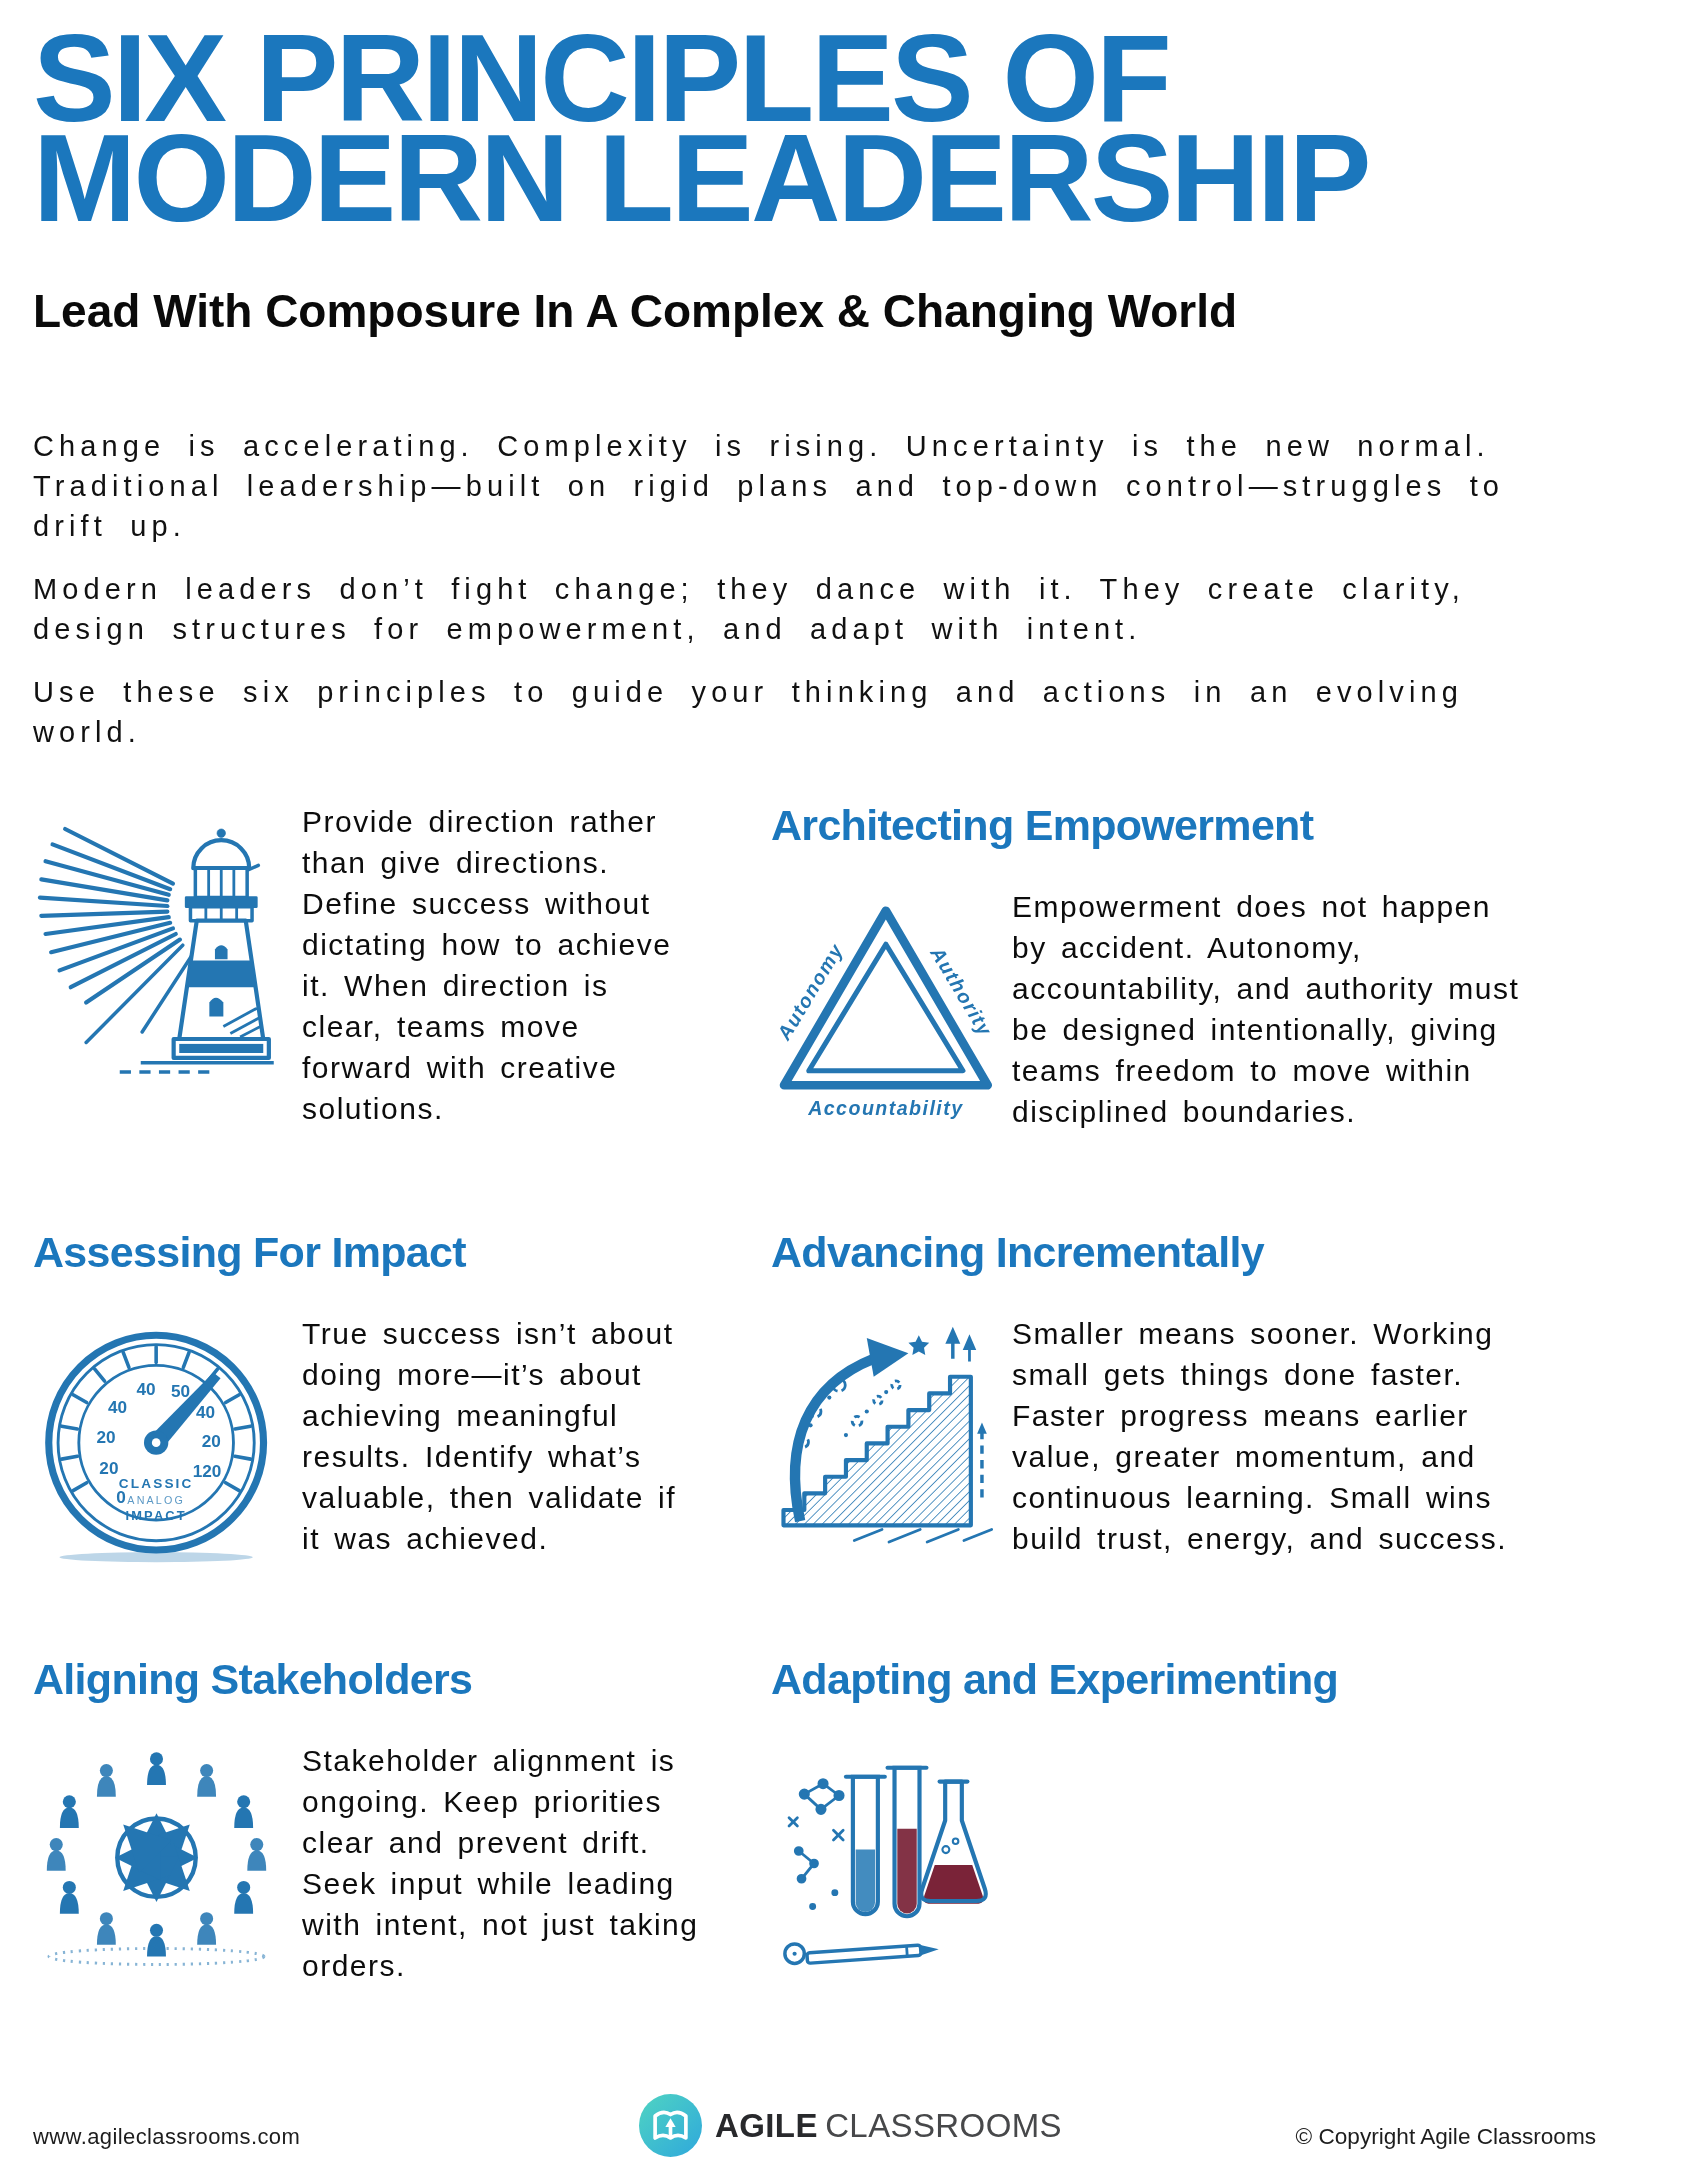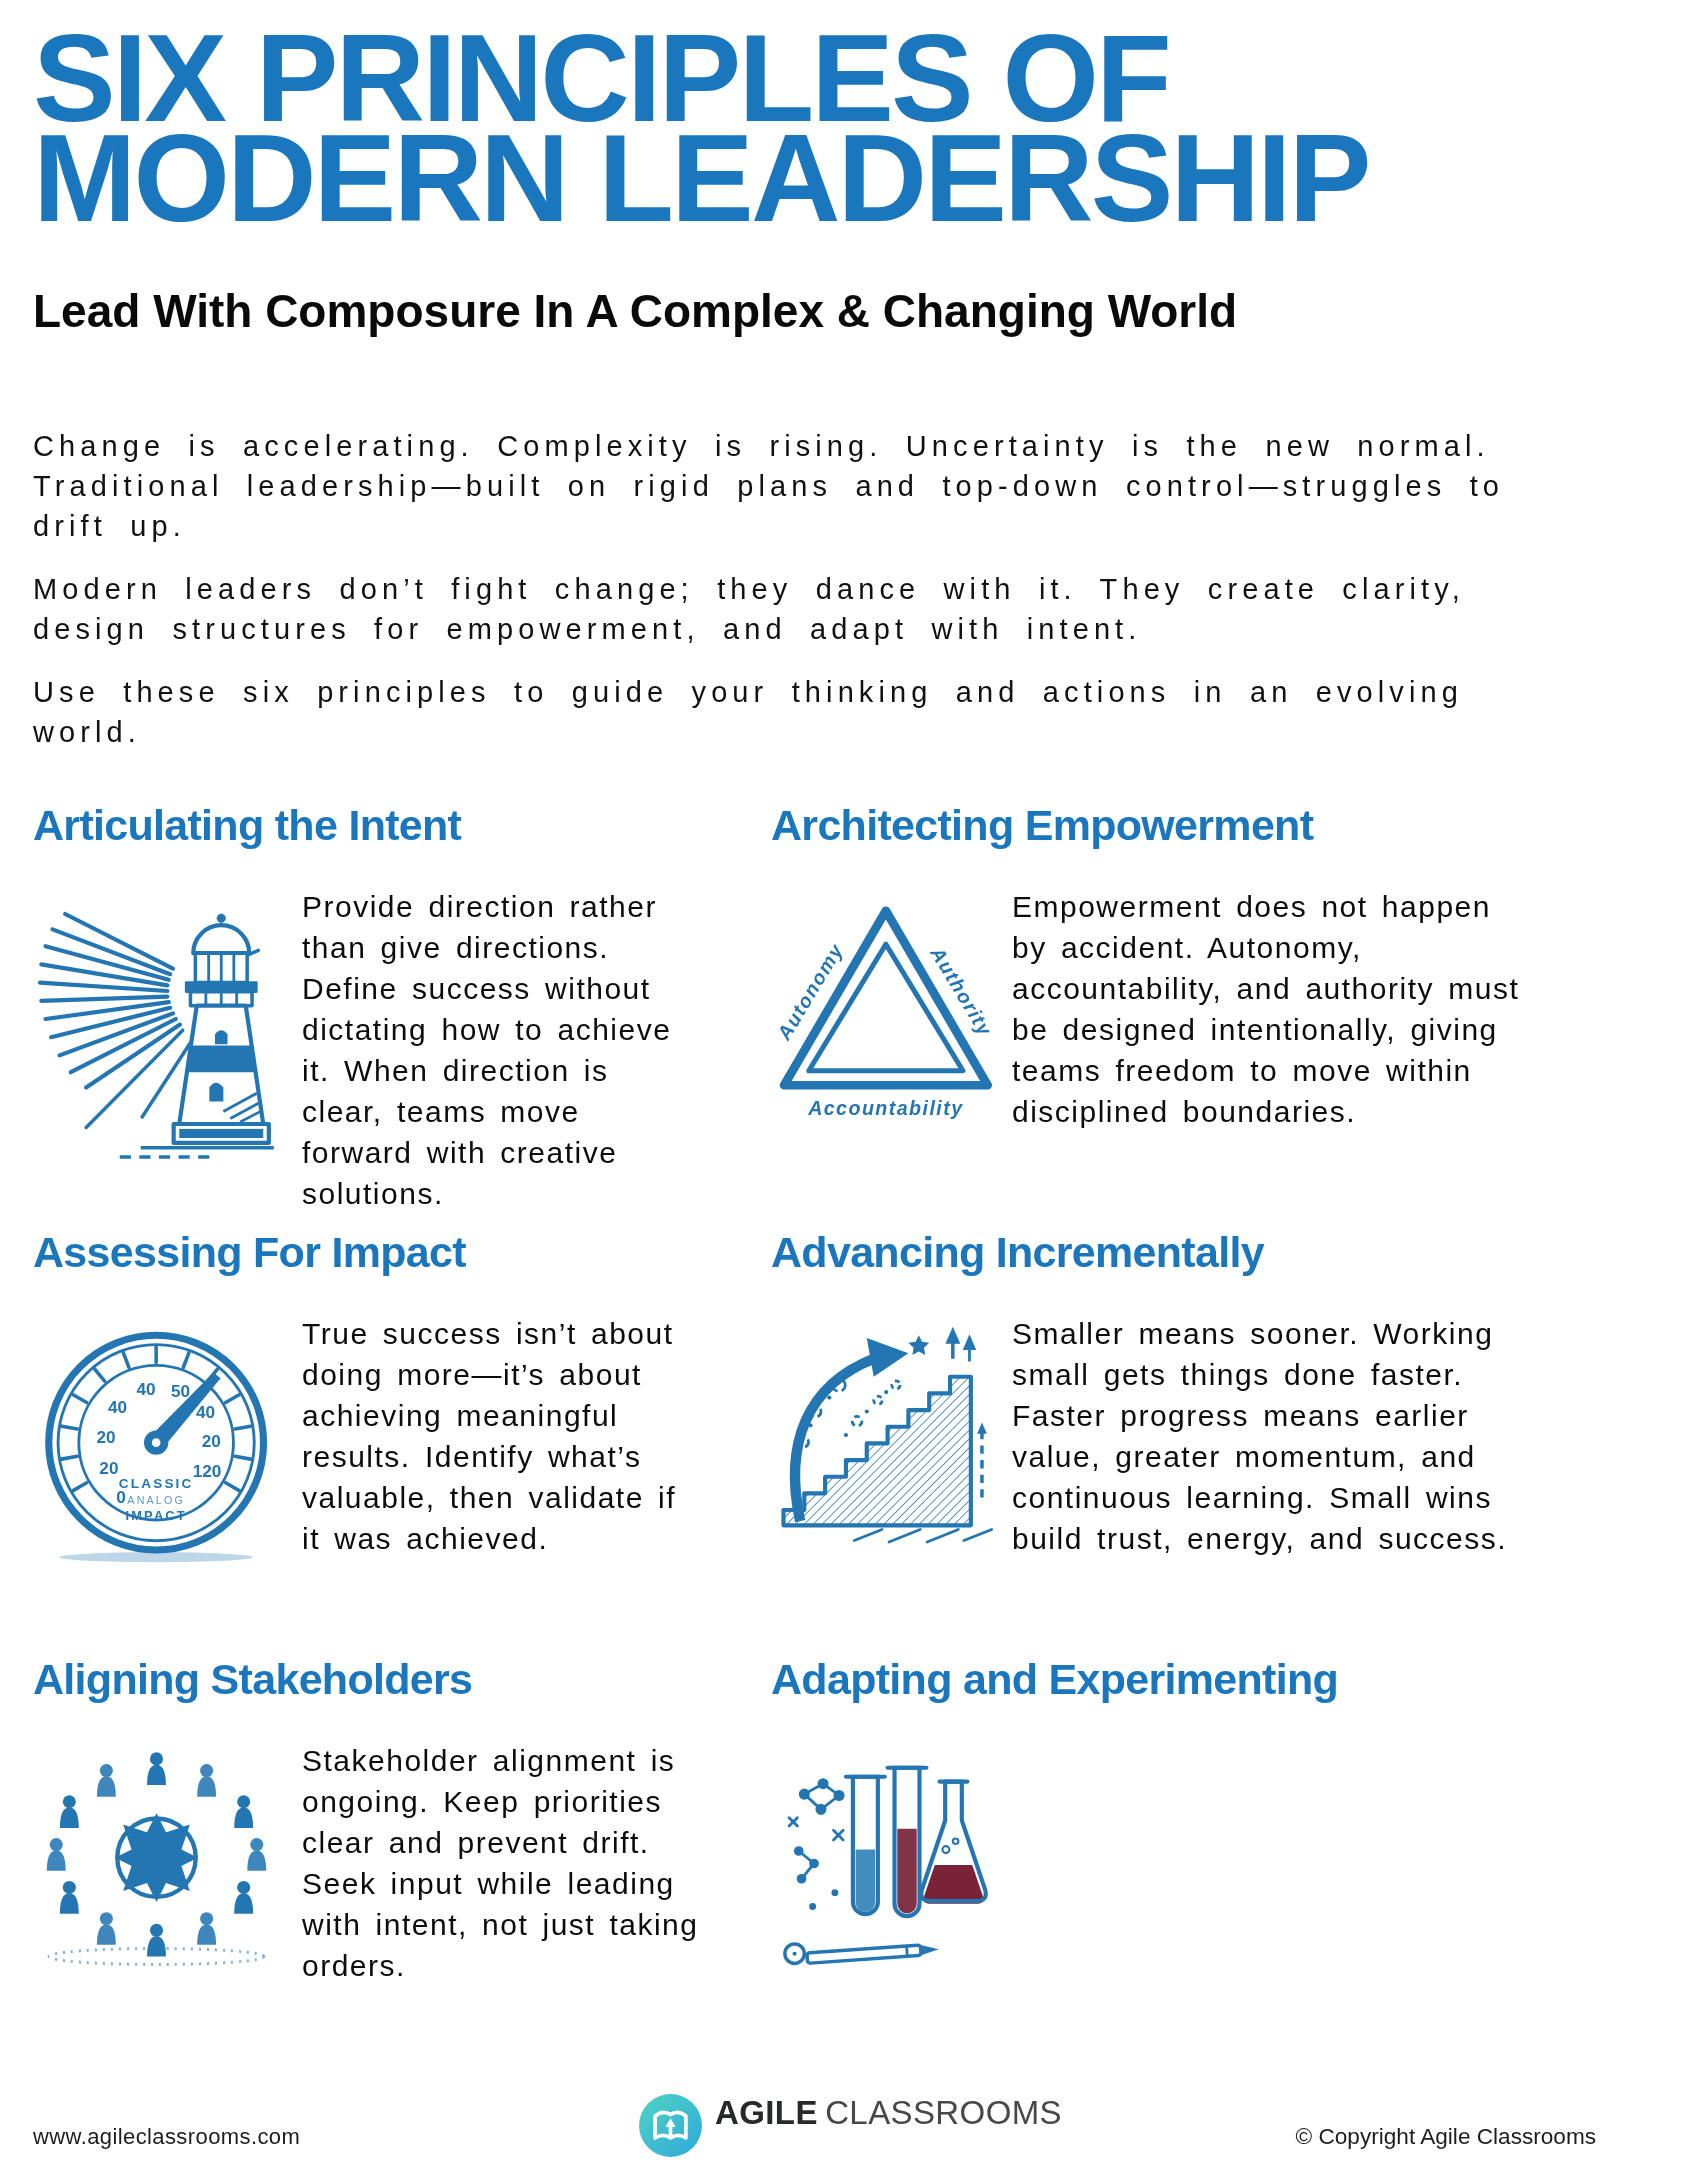--- a/index.html
+++ b/index.html
@@ -20,21 +20,21 @@
   .sec-row figure{margin:0;flex:0 0 auto;}
   .sec-row p{margin:0;font-size:30px;line-height:41px;letter-spacing:1.5px;word-spacing:4.4px;color:#0c0c0c;}
   .col1{width:720px;}
   .col2{width:894px;}
   .col1 .sec-row figure{width:247px;}
   .col1 .sec-row p{width:397px;margin-left:22px;}
   .col2 .sec-row figure{width:229px;}
   .col2 .sec-row p{width:509px;margin-left:12px;}
   
   .footer-url{left:33px;top:2124px;font-size:22px;letter-spacing:0.4px;color:#1d1d1d;}
-  .brand{left:639px;top:2094px;display:flex;gap:13px;}
+  .brand{left:639px;top:2094px;display:flex;align-items:center;gap:13px;}
   .brand-text{font-size:33px;letter-spacing:0.4px;white-space:nowrap;}
   .brand-bold{font-weight:800;color:#28292c;}
   .brand-light{font-weight:400;color:#47484a;margin-left:7.3px;}
   .copyright{right:91px;top:2124px;font-size:22.6px;color:#1d1d1d;}
   svg{display:block;}
   .tri-label{font-style:italic;font-weight:600;letter-spacing:2px;fill:#2476b2;}
 </style>
 </head>
 <body>
 
@@ -47,21 +47,20 @@
 
   <div class="abs subtitle">Lead With Composure In A Complex &amp; Changing World</div>
 
   <div class="abs intro">
     <p>Change is accelerating. Complexity is rising. Uncertainty is the new normal. Traditional leadership—built on rigid plans and top-down control—struggles to drift up.</p>
     <p>Modern leaders don’t fight change; they dance with it. They create clarity, design structures for empowerment, and adapt with intent.</p>
     <p>Use these six principles to guide your thinking and actions in an evolving world.</p>
   </div>
 
   <section class="abs principle col1" style="left:33px;top:801px;">
-    <h2>Articulating the Intent</h2>
     <div class="sec-row">
       <figure>
         <svg width="247" height="280" viewBox="0 0 345 400">
           <g stroke="#2476b2" stroke-width="6" stroke-linecap="round">
             <line x1="196" y1="118" x2="42" y2="40"></line>
               <line x1="192" y1="126" x2="24" y2="62"></line>
             <line x1="190" y1="134" x2="14" y2="86"></line>
               <line x1="188" y1="142" x2="8" y2="112"></line>
             <line x1="188" y1="150" x2="6" y2="138"></line>
               <line x1="188" y1="158" x2="8" y2="164"></line>

